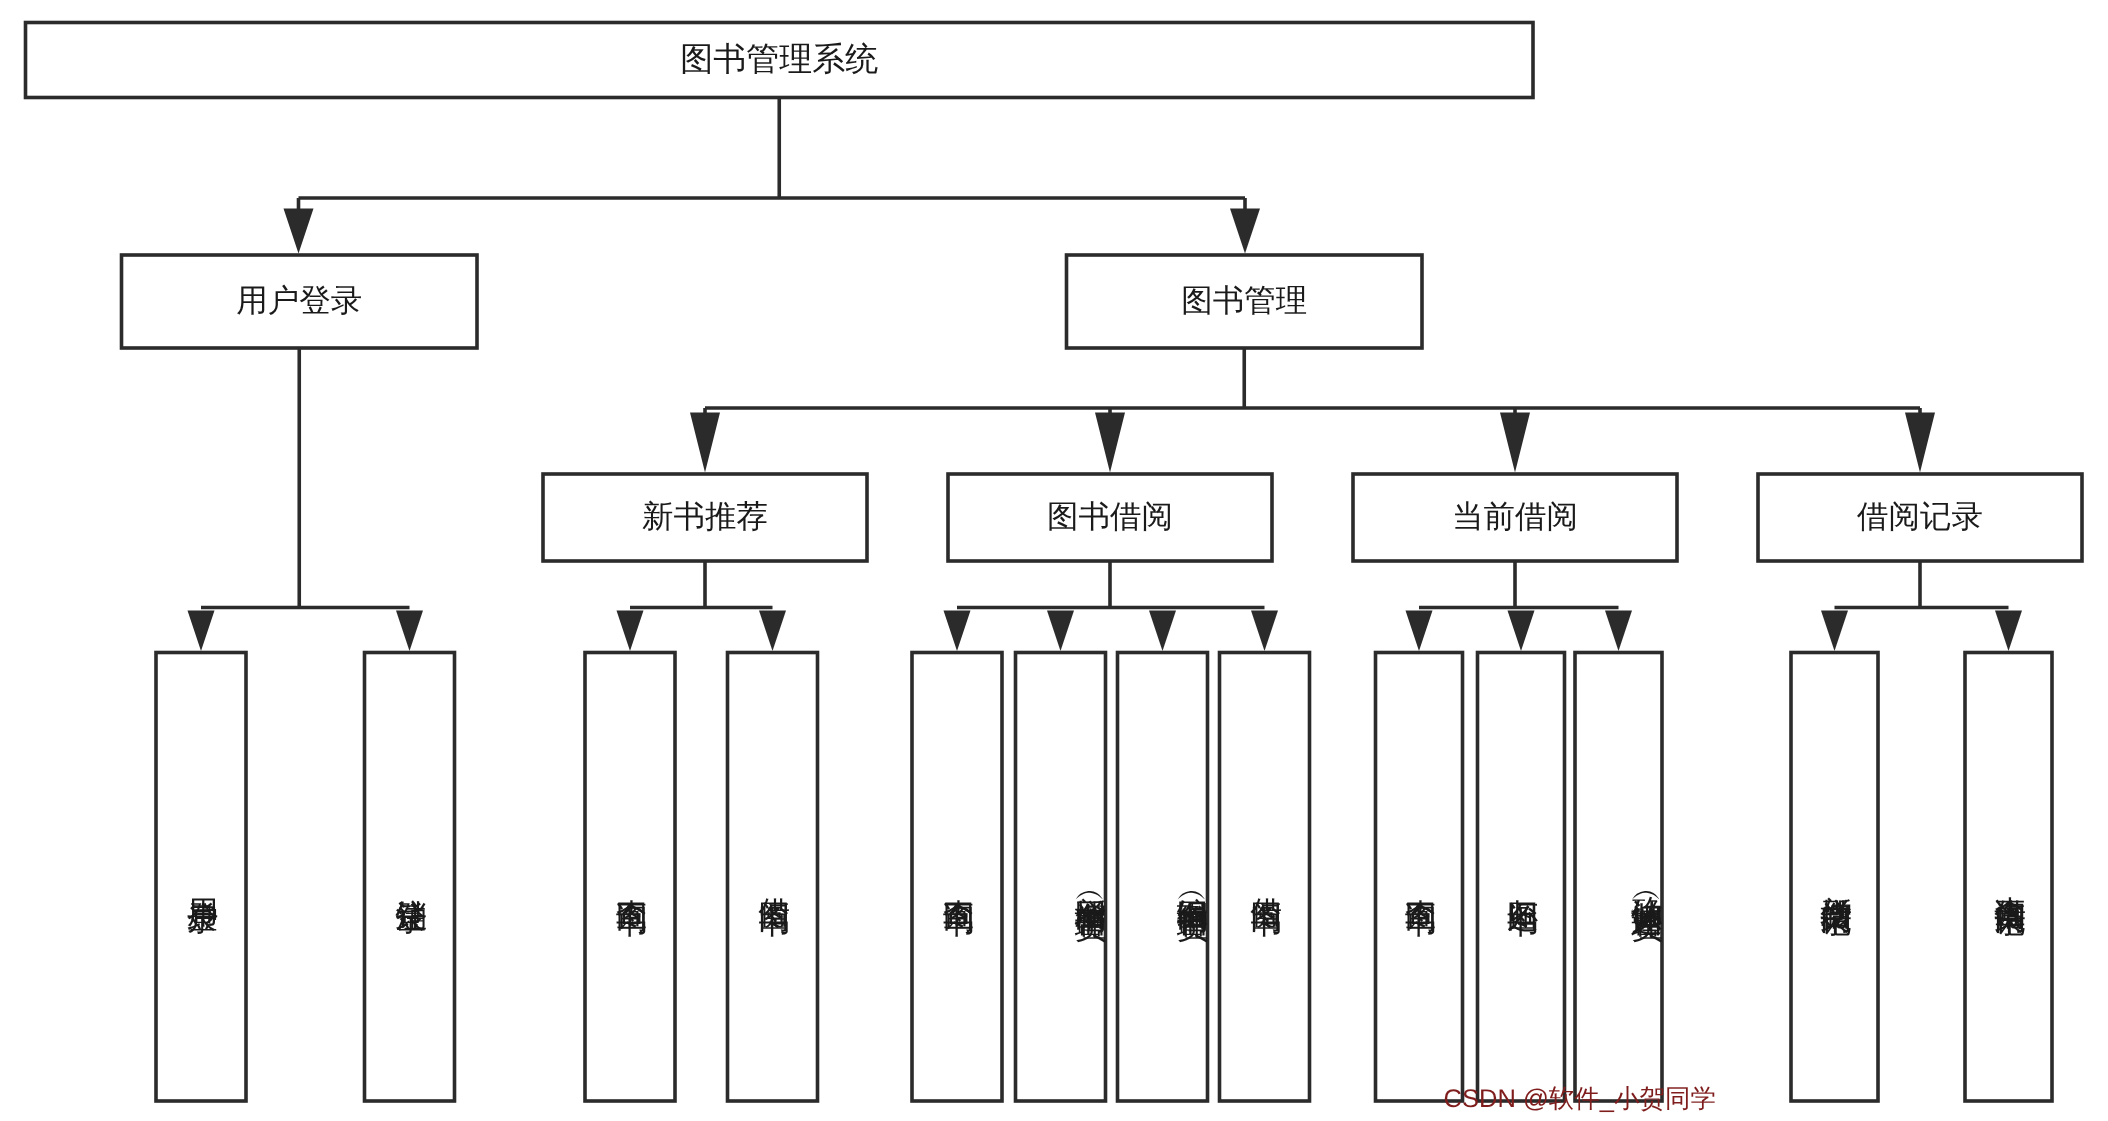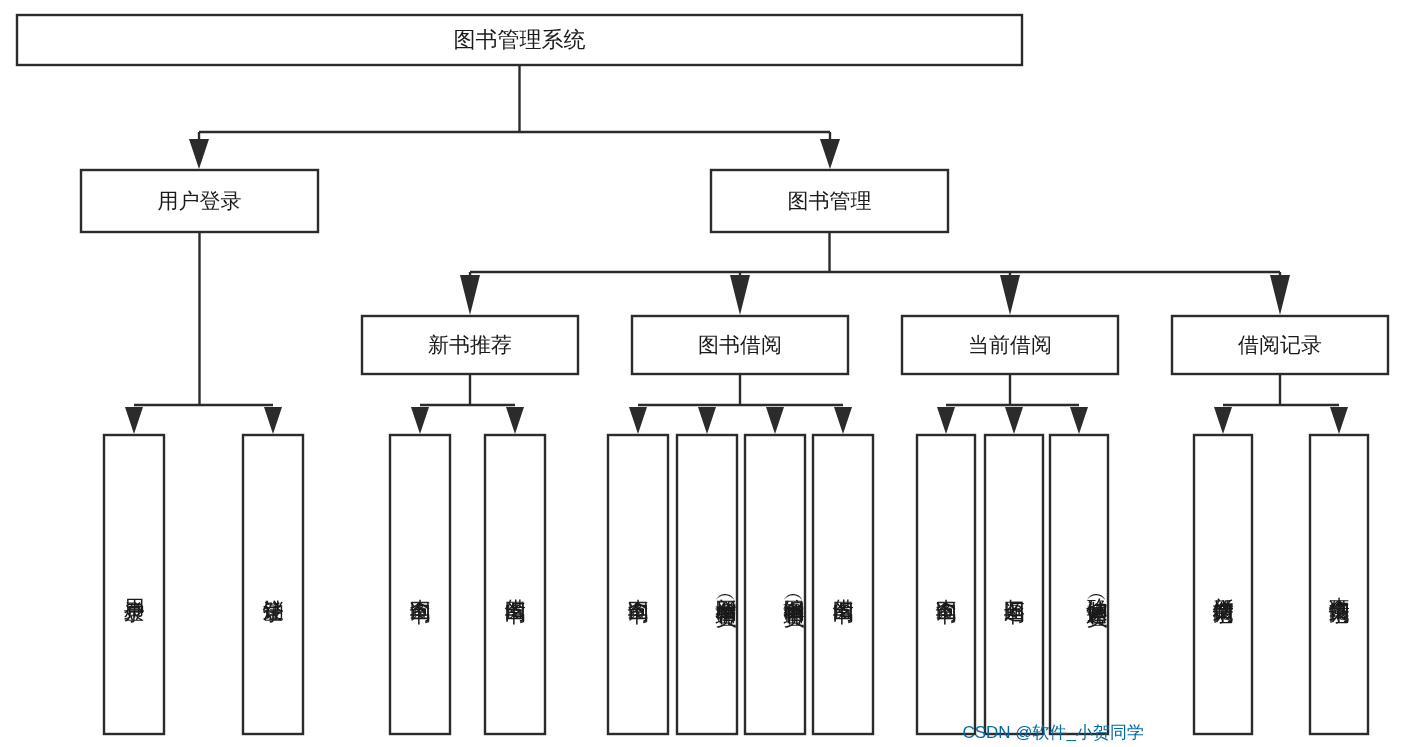--- a/index.html
+++ b/index.html
@@ -73,21 +73,21 @@
   }
   .vlabel.centered {
     align-items: center;
   }
   .watermark {
     position: absolute;
     right: 6px;
     bottom: 3px;
     font-family: "Liberation Sans", "DejaVu Sans", sans-serif;
     font-size: 17px;
-    color: #0369a1;
+    color: #7f1d1d;
     white-space: nowrap;
     user-select: none;
     text-align: center;
   }
 </style>
 </head>
 <body>
 
 <div id="diagram-root">
 

